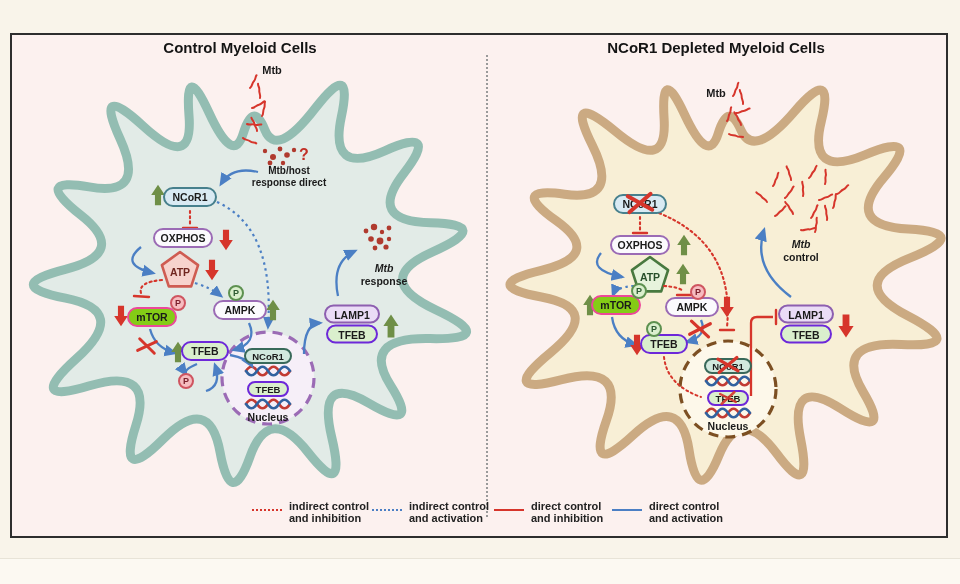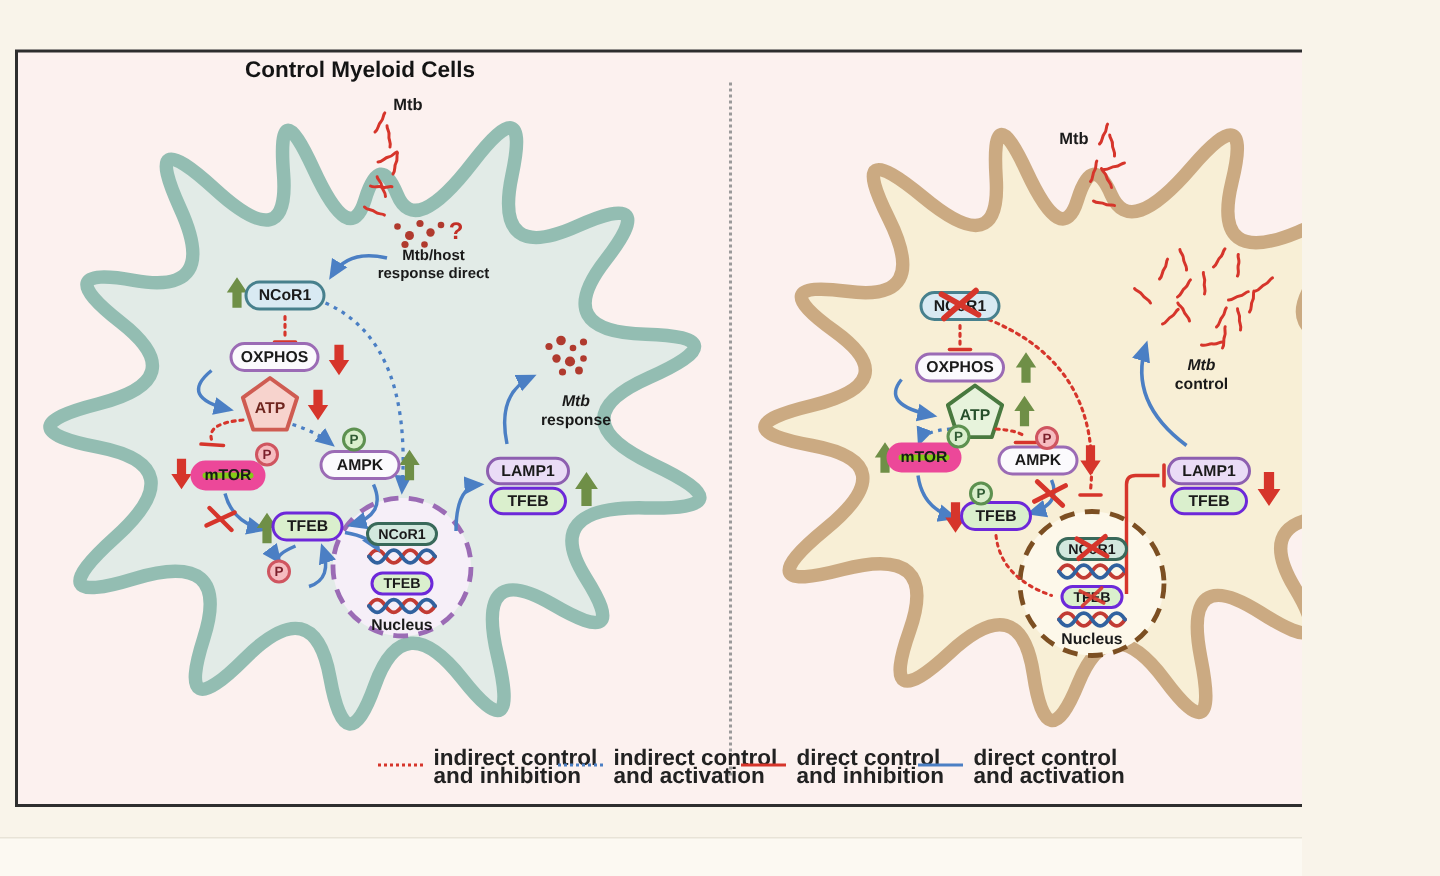--- a/index.html
+++ b/index.html
@@ -1,48 +1,48 @@
 <!DOCTYPE html>
 <html><head>
 <meta charset="utf-8">
 <style>
   html,body{margin:0;padding:0;background:#f9f4ea;}
-  #stage{position:relative;width:868px;height:584px;background:#f9f4ea;font-family:"Liberation Sans",sans-serif;overflow:hidden;}
+  #stage{position:relative;width:960px;height:584px;background:#f9f4ea;font-family:"Liberation Sans",sans-serif;overflow:hidden;}
   #frame{position:absolute;left:10px;top:33px;width:938px;height:505px;background:#fcf1ef;border:2.5px solid #2e2e2e;box-sizing:border-box;z-index:0;}
   #pageline{position:absolute;left:0;top:558px;width:960px;height:26px;background:#fcf9f2;border-top:1px solid #e8e3d7;z-index:0;}
   svg.gfx{position:absolute;left:0;top:0;z-index:1;pointer-events:none;}
   svg#topgfx{z-index:4;}
   .divider{position:absolute;left:486px;top:55px;height:462px;width:0;border-left:2px dotted #9a9a9a;z-index:1;}
   .t{position:absolute;transform:translate(-50%,-50%);white-space:nowrap;z-index:3;color:#1a1a1a;}
   .title{font-weight:bold;font-size:15px;color:#141414;}
   .lbl{font-weight:bold;font-size:11px;}
   .qmark{font-weight:bold;font-size:16px;color:#c22f26;}
   .sig{font-weight:bold;font-size:10px;line-height:12px;text-align:center;}
   .outc{font-weight:bold;font-size:10.5px;line-height:12.5px;text-align:center;}
   .ital{font-style:italic;}
   .nuclbl{font-weight:bold;font-size:10.5px;}
   .node{position:absolute;transform:translate(-50%,-50%);display:flex;align-items:center;justify-content:center;font-weight:bold;font-size:10.5px;border-radius:11px;z-index:3;box-sizing:border-box;color:#1a1a1a;}
   .c-blueoval{background:#d9eaf3;border:2px solid #47808d;border-radius:12px;}
   .c-purple{background:#fbfafd;border:2px solid #9b6bb5;}
-  .c-gray{background:#84cc16;border:8px solid #ec4899;}
+  .c-gray{background:#84cc16;border:2px solid #ec4899;}
   .c-green{background:#daefcd;border:2px solid #6d28d9;}
   .c-lav{background:#eadcf6;border:2px solid #8d5fb0;}
   .c-teal{background:#d2e8de;border:2px solid #39695a;}
   .small{font-size:9.5px;border-radius:8px;}
   .atptxt{position:absolute;transform:translate(-50%,-50%);font-weight:bold;font-size:10.5px;z-index:3;}
   .pcirc{position:absolute;transform:translate(-50%,-50%);width:16px;height:16px;border-radius:50%;display:flex;align-items:center;justify-content:center;font-weight:bold;font-size:9px;z-index:3;box-sizing:border-box;}
   .p-pink{background:#f6bcc0;border:2px solid #cf5560;color:#7c1f2b;}
   .p-green{background:#daefcd;border:2px solid #5d9150;color:#2f5b33;}
   .leg{position:absolute;z-index:3;display:flex;align-items:flex-start;gap:7px;}
   .sw{width:30px;height:0;margin-top:9px;}
   .sw-rd{border-top:2.6px dotted #d6352b;}
   .sw-bd{border-top:2.6px dotted #4b7fc4;}
   .sw-rs{border-top:2.6px solid #d6352b;}
   .sw-bs{border-top:2.6px solid #4b7fc4;}
-  .lt{font-size:15px;font-weight:bold;line-height:12px;color:#222;}
+  .lt{font-size:11px;font-weight:bold;line-height:12px;color:#222;}
 </style>
 </head>
 <body>
 
 <div id="stage">
   <div id="frame"></div>
   <div id="pageline"></div>
   <div class="divider"></div>
 
   <svg class="gfx" width="960" height="584" viewBox="0 0 960 584">
@@ -183,20 +183,21 @@
       <circle cx="389" cy="228" r="2.4"></circle>
         <circle cx="371" cy="239" r="2.8"></circle>
         <circle cx="380" cy="241" r="3.4"></circle>
       <circle cx="389" cy="239" r="2.2"></circle>
         <circle cx="375" cy="248" r="2.4"></circle>
         <circle cx="386" cy="247" r="2.6"></circle>
     </g>
   </svg>
 
   <div class="t title" style="left:240px;top:47px">Control Myeloid Cells</div>
+  <div class="t title" style="left:716px;top:47px">NCoR1 Depleted Myeloid Cells</div>
 
   <div class="t lbl" style="left:272px;top:70px">Mtb</div>
   <div class="t qmark" style="left:304px;top:155px">?</div>
   <div class="t sig" style="left:289px;top:177px">
     <div>Mtb/host</div>
     <div>response direct</div>
   </div>
   <div class="node c-blueoval" style="left:190px;top:197px;width:54px;height:20px">NCoR1</div>
   <div class="node c-purple" style="left:183px;top:238px;width:60px;height:20px">OXPHOS</div>
   <div class="atptxt" style="left:180px;top:272px;color:#70261f">ATP</div>

